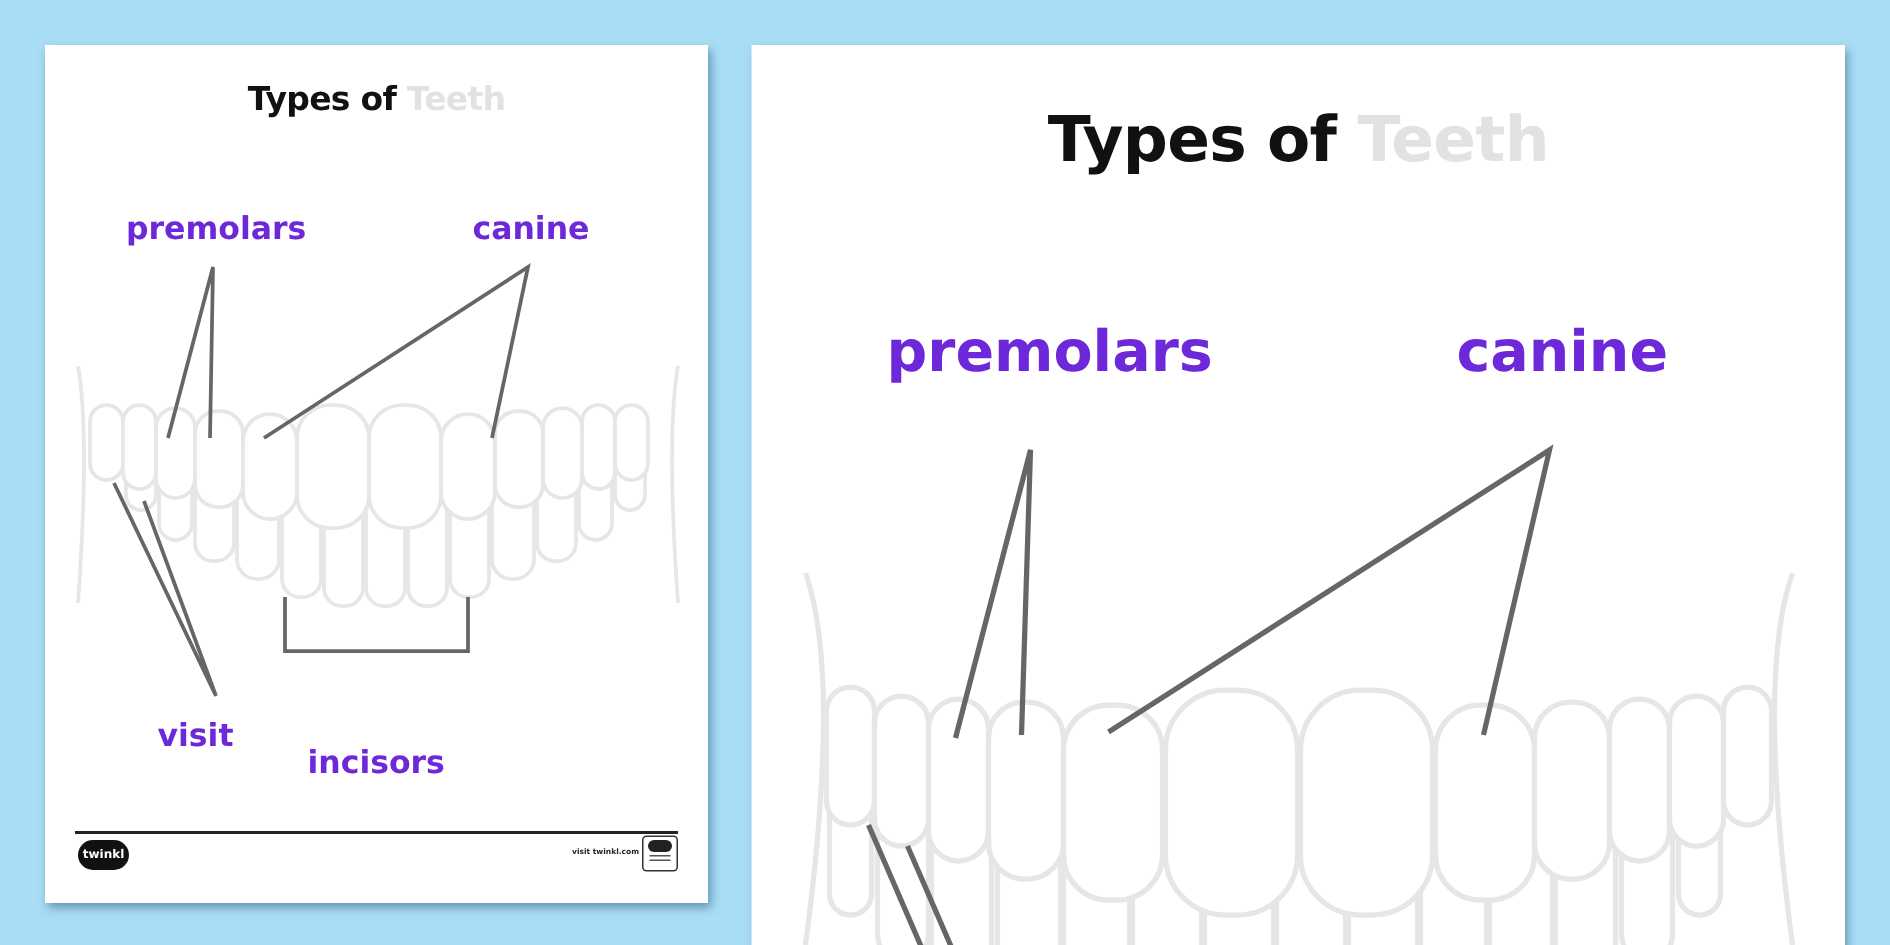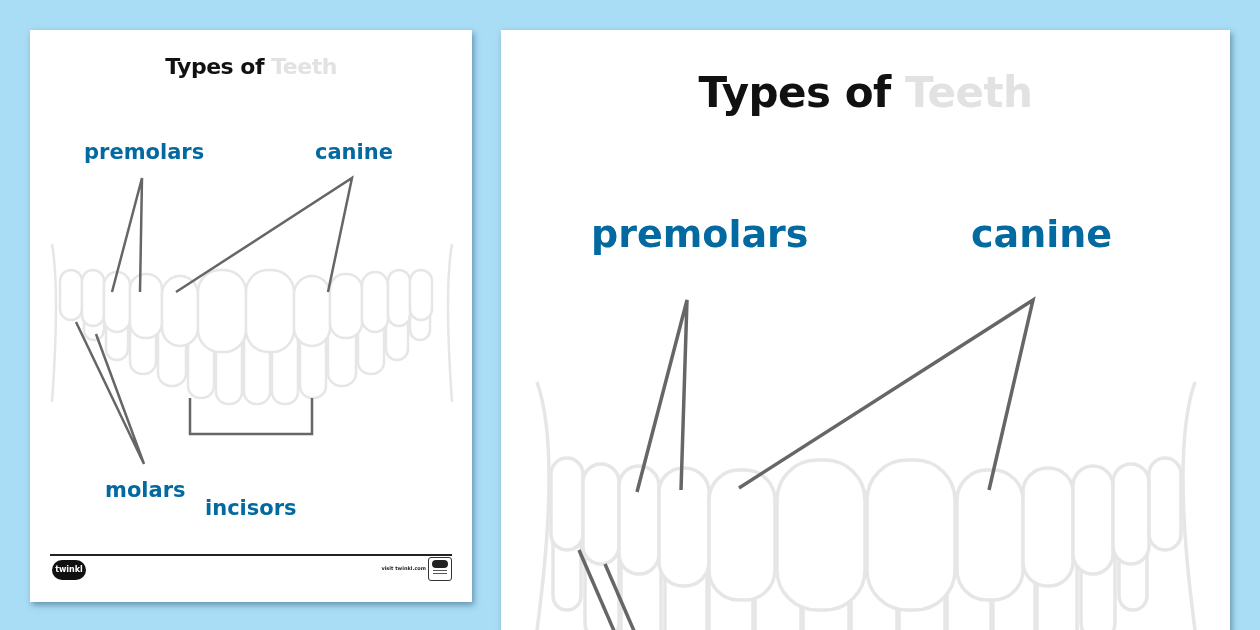--- a/index.html
+++ b/index.html
@@ -3,42 +3,42 @@
 <meta charset="utf-8">
 <style>
   html,body{margin:0;padding:0;}
   body{width:1260px;height:630px;overflow:hidden;background:#a9dcf5;position:relative;font-family:"DejaVu Sans",sans-serif;}
   .page{position:absolute;background:#fff;box-shadow:2px 3px 6px rgba(40,90,120,0.55);overflow:hidden;}
   #page-small{left:30px;top:30px;width:442px;height:572px;}
   #page-large{left:501px;top:30px;width:729px;height:620px;}
   .title{position:absolute;left:0;right:0;text-align:center;font-weight:bold;letter-spacing:-0.5px;}
   .title .dark{color:#111;}
   .title .light{color:#e2e2e2;}
-  .lbl{position:absolute;color:#0369a1;font-weight:bold;white-space:nowrap;}
+  .lbl{position:absolute;color:#6d28d9;font-weight:bold;white-space:nowrap;}
   svg.diagram{position:absolute;left:0;top:0;}
   .footer-line{position:absolute;left:20px;right:20px;top:524px;height:2px;background:#222;}
   .logo{position:absolute;left:22px;top:530px;width:34px;height:20px;background:#111;border-radius:10px;color:#fff;font-size:8px;font-weight:bold;text-align:center;line-height:20px;}
   .visit{position:absolute;right:46px;top:535px;font-size:5px;font-weight:bold;color:#222;}
   .badge{position:absolute;right:20px;top:527px;width:22px;height:22px;border:1px solid #333;border-radius:3px;background:#fff;}
   .badge .cloud{position:absolute;left:3px;top:2px;width:16px;height:8px;background:#222;border-radius:5px;}
   .badge .check{position:absolute;left:4px;top:12px;width:14px;height:1px;background:#555;box-shadow:0 3px 0 #555;}
 </style>
 </head>
 <body>
 
 <div class="page" id="page-small">
   <div class="title" style="top:24px;font-size:22px;">
     <span class="dark">Types of</span>
     <span class="light">Teeth</span>
   </div>
 
   <div class="lbl" style="left:54px;top:110px;font-size:21px;">premolars</div>
   <div class="lbl" style="left:285px;top:110px;font-size:21px;">canine</div>
   <div class="lbl" style="left:175px;top:418px;font-size:21px;margin-top:48px;">incisors</div>
-  <div class="lbl" style="left:75px;top:448px;font-size:21px;">molars</div>
+  <div class="lbl" style="left:75px;top:448px;font-size:21px;">visit</div>
 
   <svg class="diagram" width="442" height="572" viewBox="0 0 442 572">
     <g fill="#fff" stroke="#e6e6e6" stroke-width="2.5">
 
       <path d="M22 214 Q30 260 22 372" fill="none"></path>
       <path d="M422 214 Q414 260 422 372" fill="none"></path>
 
       <rect x="54" y="260" width="20" height="50" rx="10"></rect>
       <rect x="76" y="272" width="22" height="58" rx="11"></rect>
       <rect x="100" y="282" width="26" height="62" rx="12"></rect>

